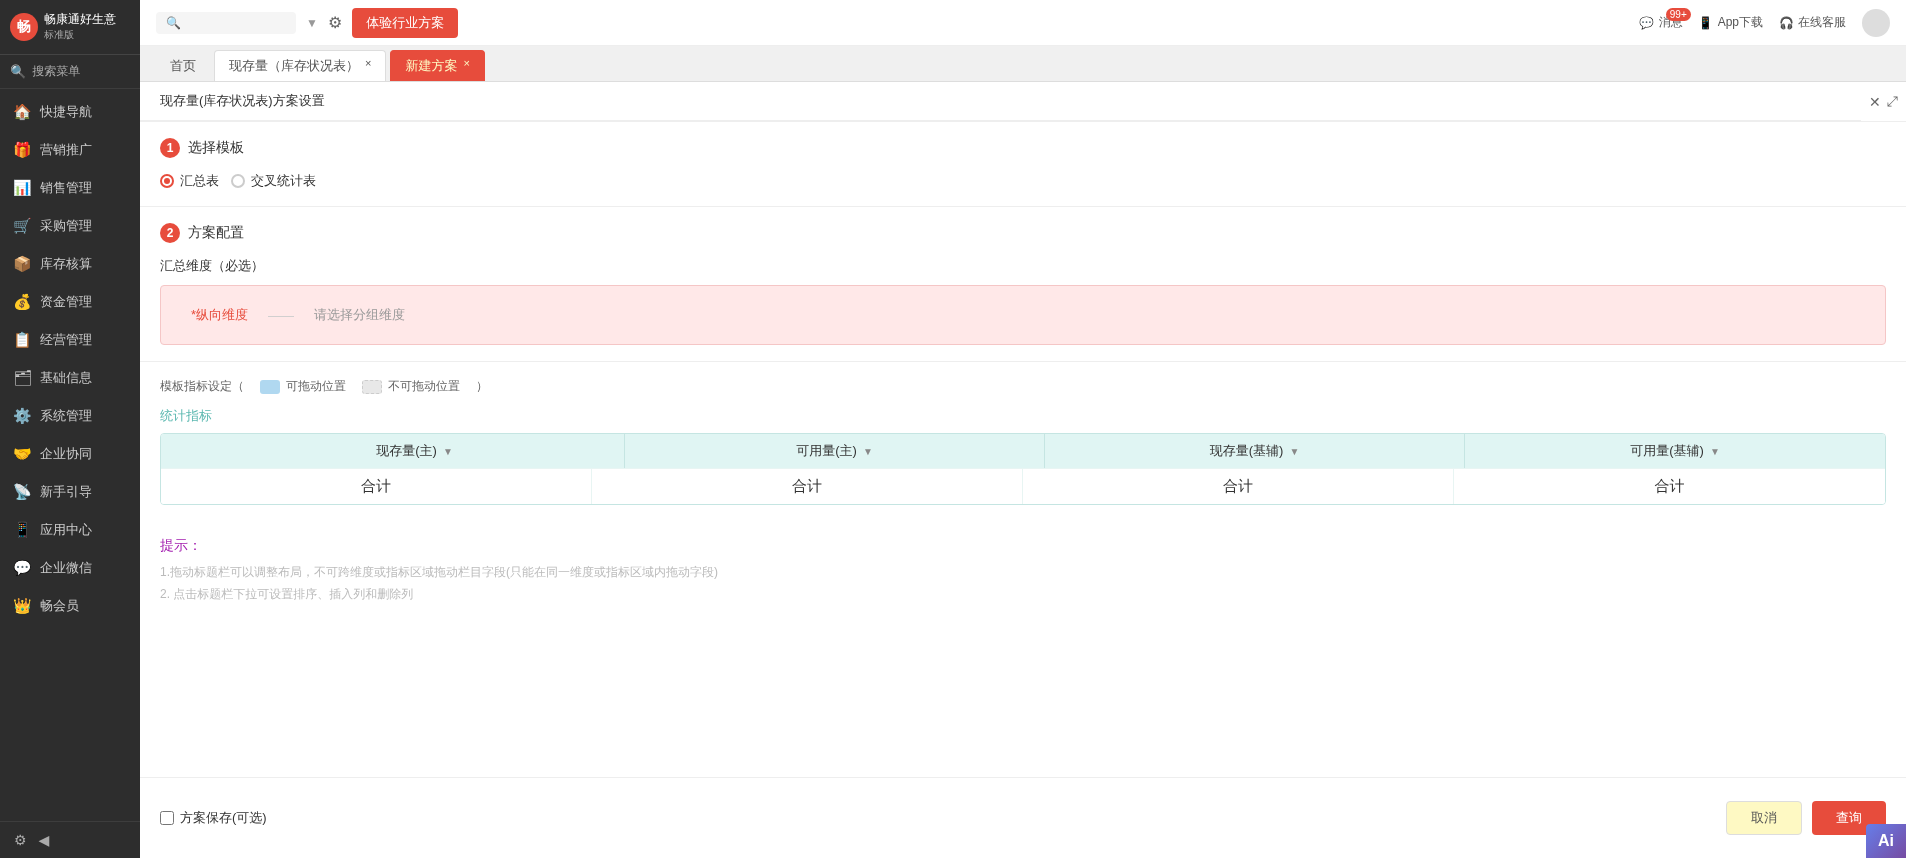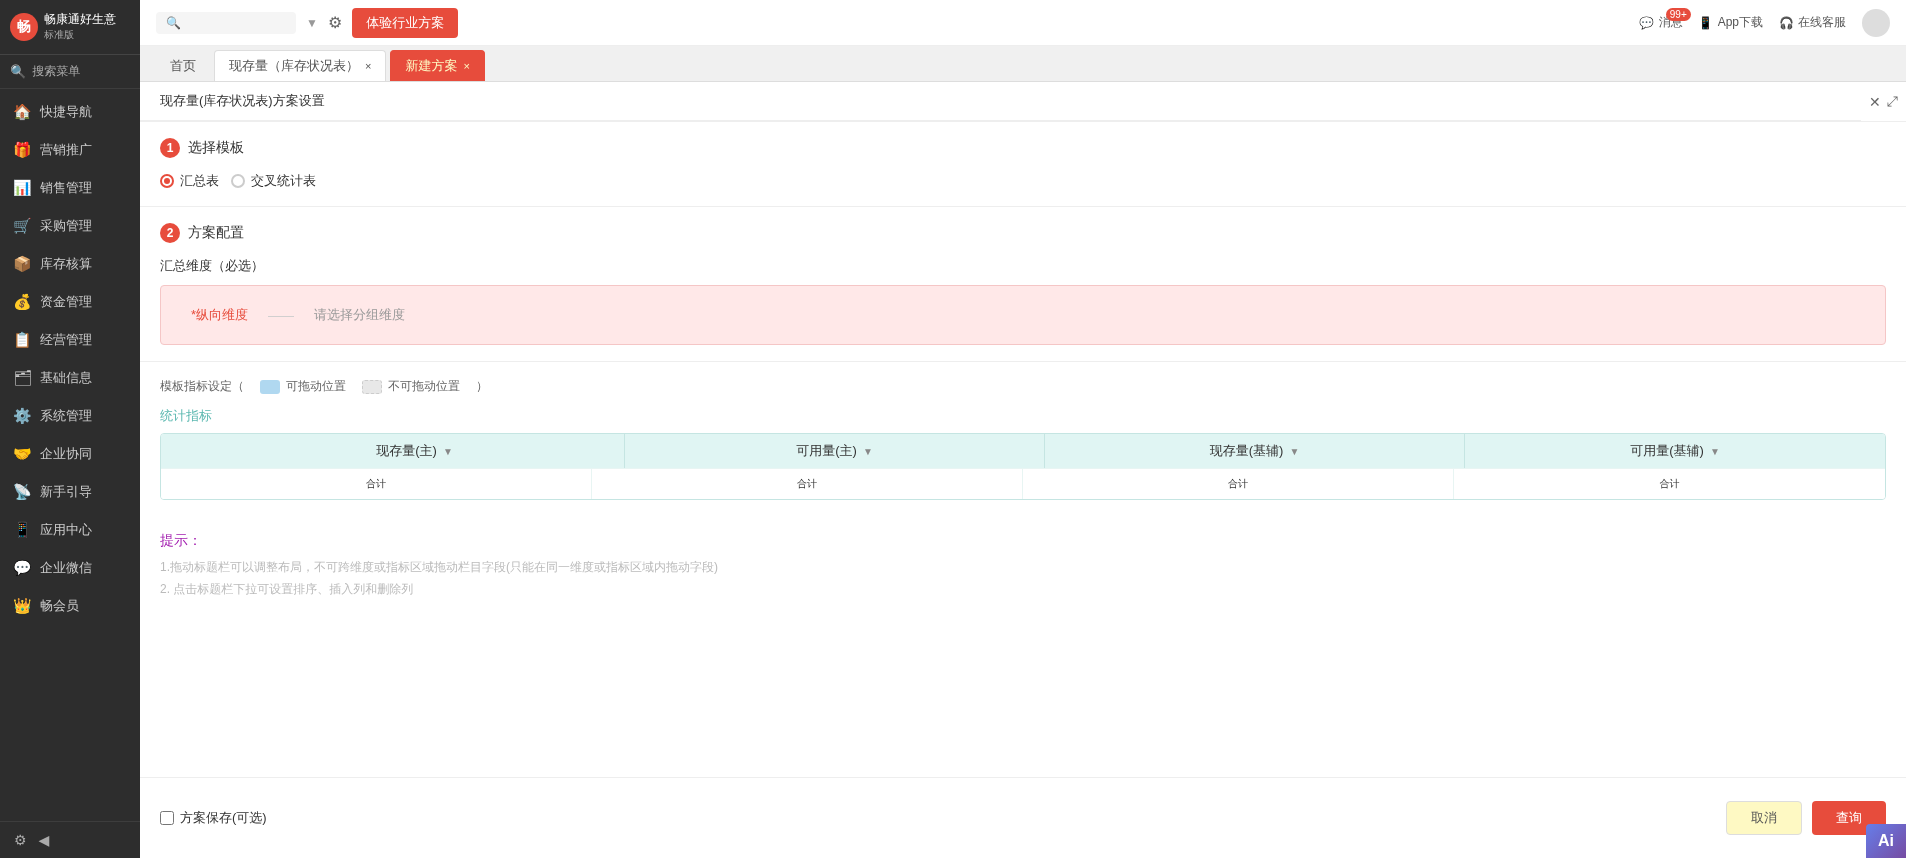--- a/index.html
+++ b/index.html
@@ -111,21 +111,21 @@
       flex-shrink: 0;
       border-bottom: 1px solid #ddd;
     }
     .tab {
       padding: 6px 14px;
       background: #fff;
       border-radius: 4px 4px 0 0;
       font-size: 13px;
       color: #555;
       cursor: pointer;
-      display: flex; align-items: center; gap: 6px;
+      display: flex; gap: 6px;
       border: 1px solid #ddd; border-bottom: none;
     }
     .tab.new-scheme { background: #e74c3c; color: #fef9c3; border-color: #e74c3c; }
     .tab-close { font-size: 11px; cursor: pointer; }
     .tab-home { background: #f0f0f0; border: none; color: #555; }
 
     
     .content-area {
       flex: 1;
       overflow-y: auto;
@@ -209,21 +209,21 @@
       font-size: 13px; color: #333;
       border-right: 1px solid #c5e5e2;
     }
     .stats-header-cell:last-child { border-right: none; }
     .stats-body {
       display: grid; grid-template-columns: 1fr 1fr 1fr 1fr;
       background: #fff;
     }
     .stats-body-cell {
       padding: 8px 12px;
-      text-align: center; font-size: 10px; color: #333;
+      text-align: center; font-size: 15px; color: #333;
       border-right: 1px solid #e8f5f3;
       border-top: 1px solid #e8f5f3;
     }
     .stats-body-cell:last-child { border-right: none; }
 
     
     .tips { padding: 12px 20px; font-size: 12px; color: #bbb; line-height: 1.8; }
 
     
     .bottom-bar {

